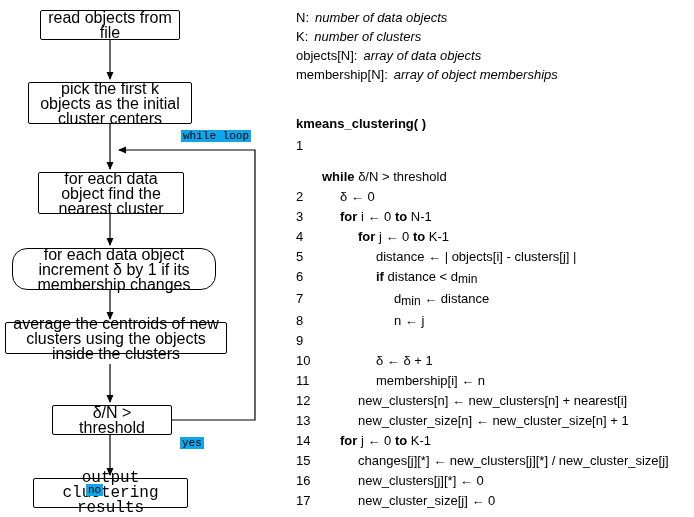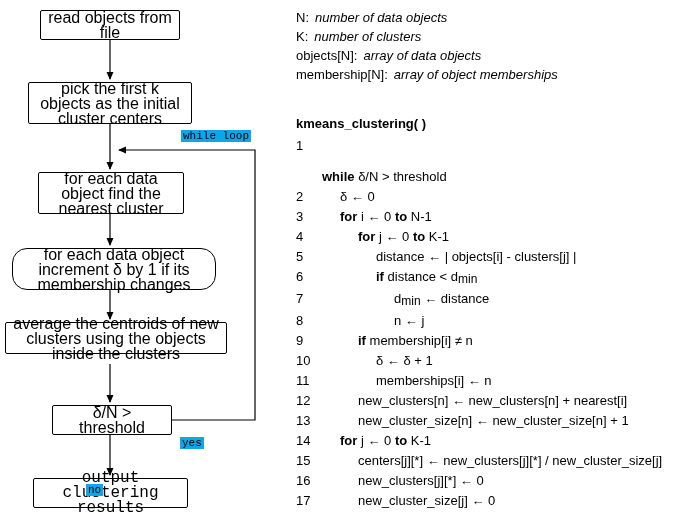--- a/index.html
+++ b/index.html
@@ -133,25 +133,25 @@
     <div class="code-title">kmeans_clustering( )</div>
     <div class="code-lines">
         <div class="code-line"><span class="code-num">1</span><span style="padding-left: 0px; margin-top: 31px;"><span class="seg-b">while </span><span>δ/N &gt; threshold</span></span></div>
         <div class="code-line"><span class="code-num">2</span><span style="padding-left: 18px;"><span>δ ← 0</span></span></div>
         <div class="code-line"><span class="code-num">3</span><span style="padding-left: 18px;"><span class="seg-b">for </span><span>i ← 0 </span><span class="seg-b">to </span><span>N-1</span></span></div>
         <div class="code-line"><span class="code-num">4</span><span style="padding-left: 36px;"><span class="seg-b">for </span><span>j ← 0 </span><span class="seg-b">to </span><span>K-1</span></span></div>
         <div class="code-line"><span class="code-num">5</span><span style="padding-left: 54px;"><span>distance ← | objects[i] - clusters[j] |</span></span></div>
         <div class="code-line"><span class="code-num">6</span><span style="padding-left: 54px;"><span class="seg-b">if </span><span>distance &lt; d</span><span class="seg-sub">min</span></span></div>
         <div class="code-line"><span class="code-num">7</span><span style="padding-left: 72px;"><span>d</span><span class="seg-sub">min</span><span> ← distance</span></span></div>
         <div class="code-line"><span class="code-num">8</span><span style="padding-left: 72px;"><span>n ← j</span></span></div>
-        <div class="code-line"><span class="code-num">9</span><span style="padding-left: 36px;"><span class="seg-b">if </span><span>membership[i] ≠ n</span></span></div>
+        <div class="code-line"><span class="code-num">9</span></div>
         <div class="code-line"><span class="code-num">10</span><span style="padding-left: 54px;"><span>δ ← δ + 1</span></span></div>
-        <div class="code-line"><span class="code-num">11</span><span style="padding-left: 54px;"><span>memberships[i] ← n</span></span></div>
+        <div class="code-line"><span class="code-num">11</span><span style="padding-left: 54px;"><span>membership[i] ← n</span></span></div>
         <div class="code-line"><span class="code-num">12</span><span style="padding-left: 36px;"><span>new_clusters[n] ← new_clusters[n] + nearest[i]</span></span></div>
         <div class="code-line"><span class="code-num">13</span><span style="padding-left: 36px;"><span>new_cluster_size[n] ← new_cluster_size[n] + 1</span></span></div>
         <div class="code-line"><span class="code-num">14</span><span style="padding-left: 18px;"><span class="seg-b">for </span><span>j ← 0 </span><span class="seg-b">to </span><span>K-1</span></span></div>
-        <div class="code-line"><span class="code-num">15</span><span style="padding-left: 36px;"><span>centers[j][*] ← new_clusters[j][*] / new_cluster_size[j]</span></span></div>
+        <div class="code-line"><span class="code-num">15</span><span style="padding-left: 36px;"><span>changes[j][*] ← new_clusters[j][*] / new_cluster_size[j]</span></span></div>
         <div class="code-line"><span class="code-num">16</span><span style="padding-left: 36px;"><span>new_clusters[j][*] ← 0</span></span></div>
         <div class="code-line"><span class="code-num">17</span><span style="padding-left: 36px;"><span>new_cluster_size[j] ← 0</span></span></div>
       </div>
   </div>
 
 </div>
 
 </body></html>

